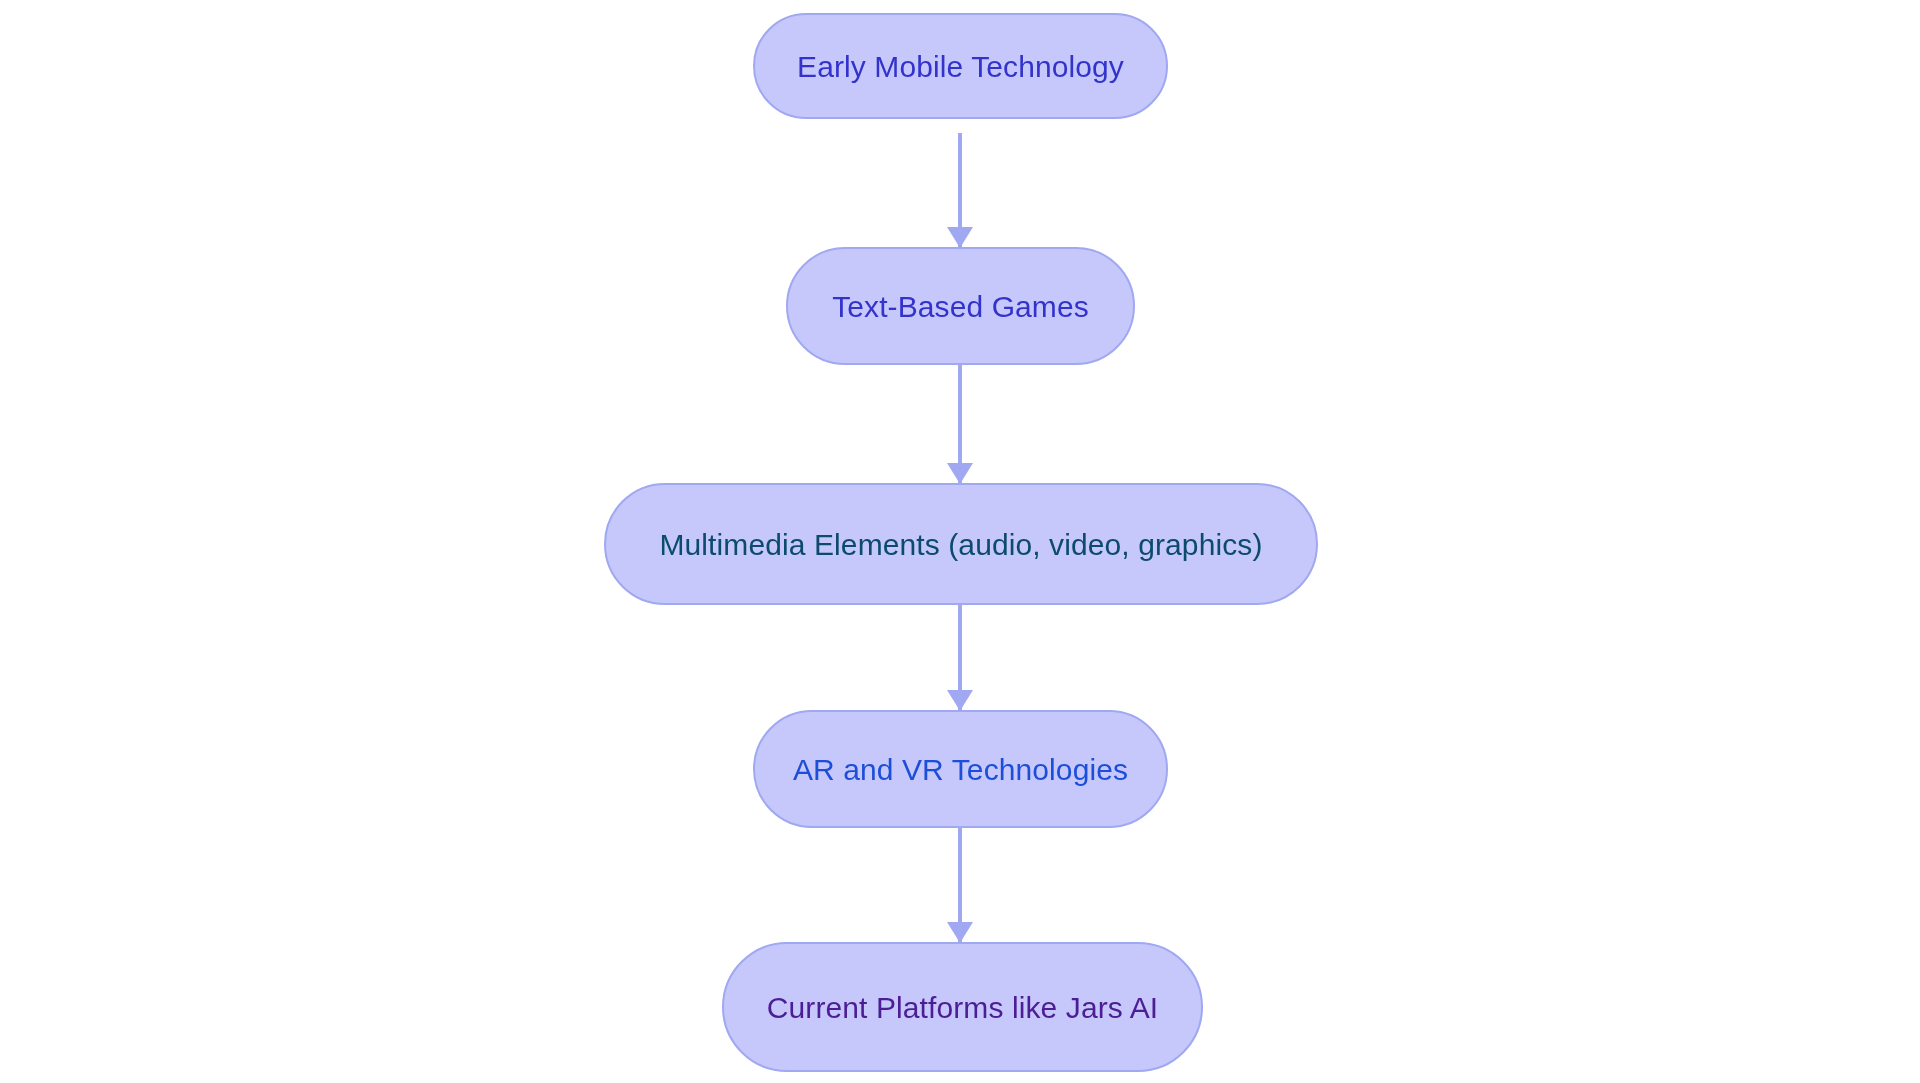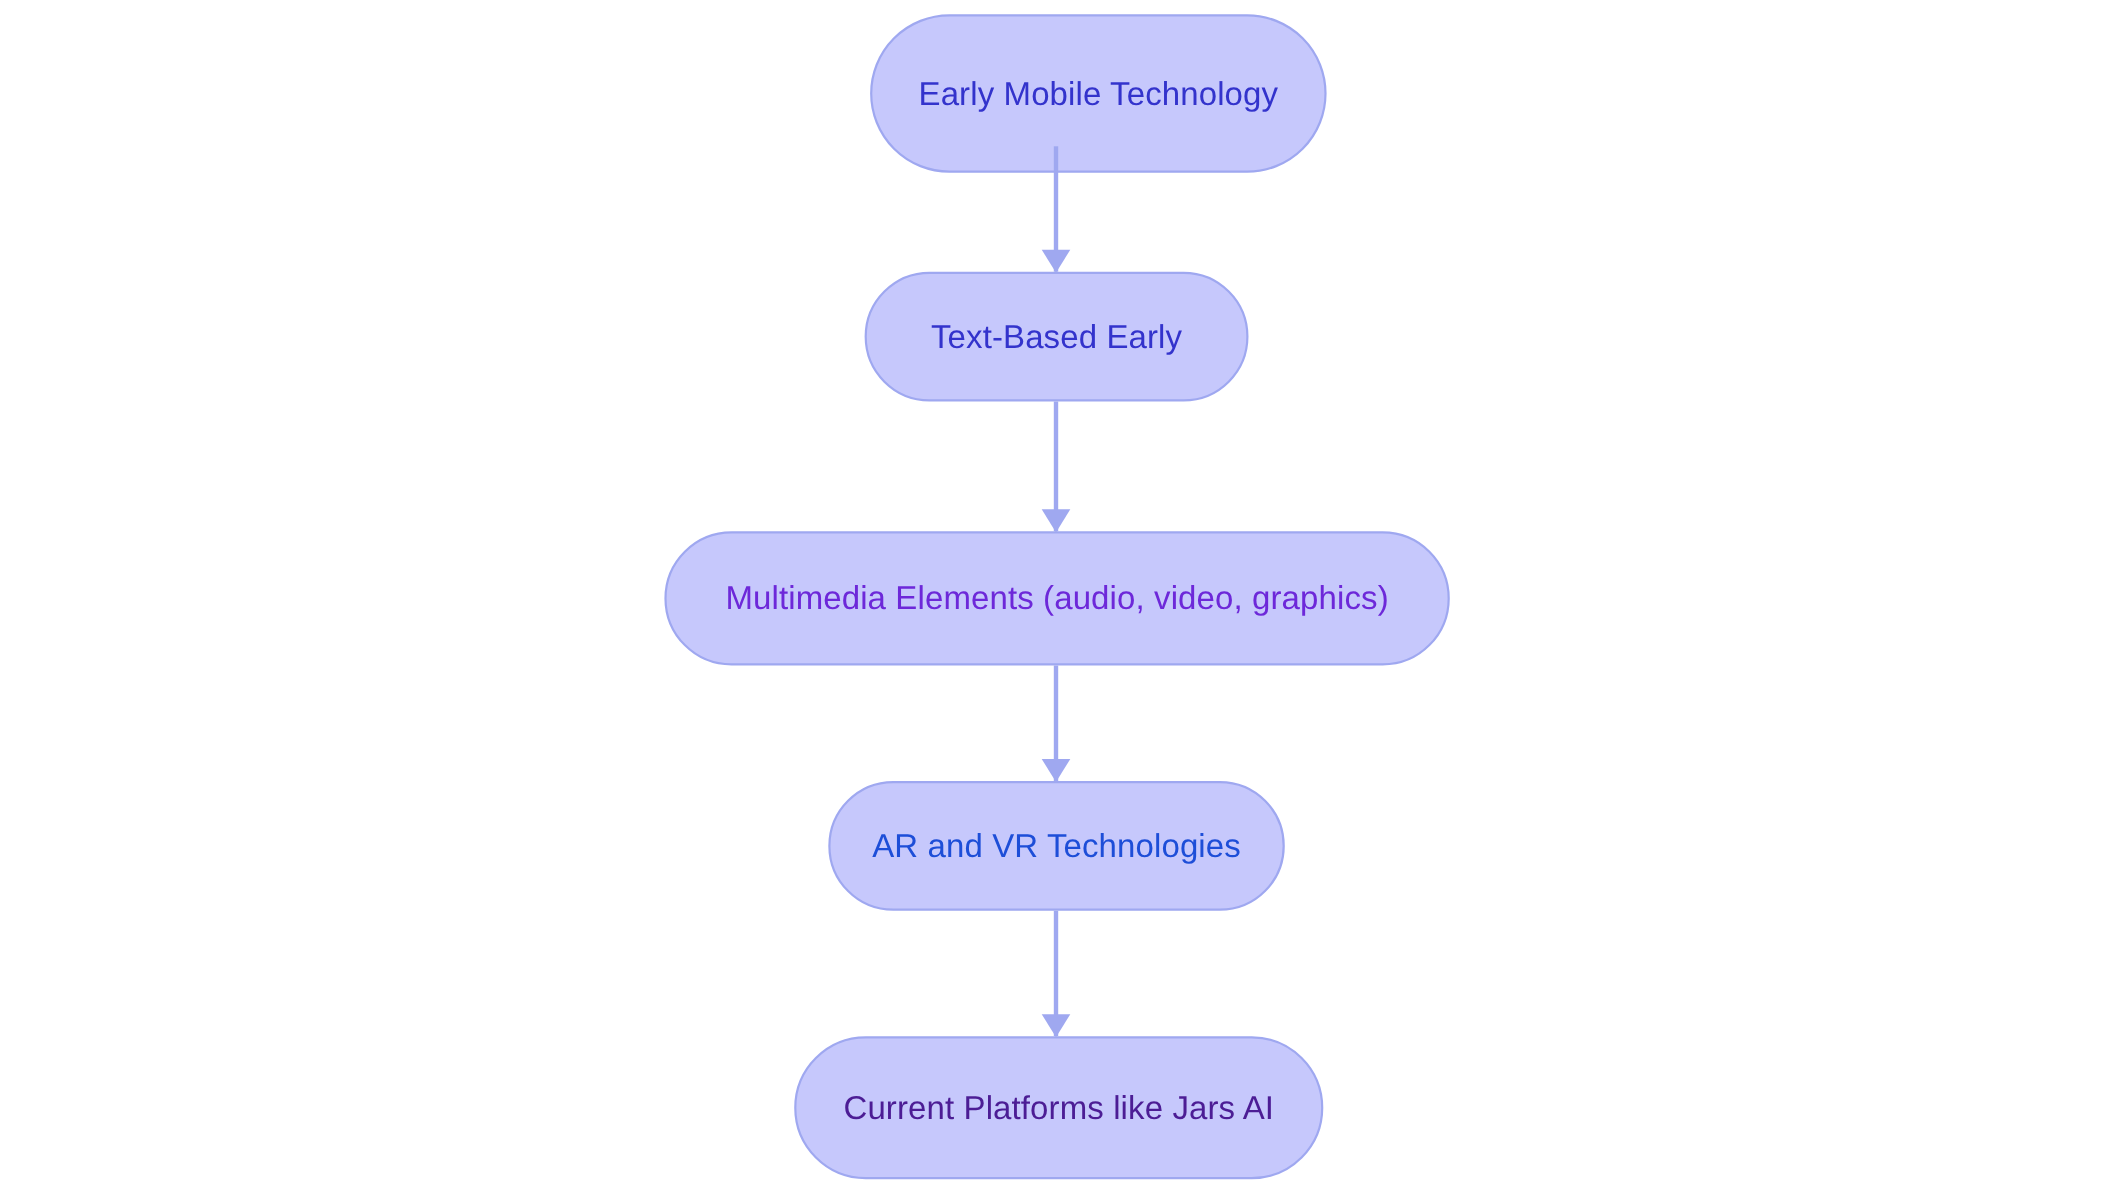--- a/index.html
+++ b/index.html
@@ -42,21 +42,21 @@
     text-align: center;
     user-select: none;
   }
 
   .node-label {
     display: block;
     padding: 0 26px;
   }
 
   
-  #node-0 { left: 791px; top: 13px;  width: 415px; height: 144px; }
+  #node-0 { left: 753px; top: 13px;  width: 415px; height: 106px; }
   #node-1 { left: 786px; top: 247px; width: 349px; height: 118px; }
   #node-2 { left: 604px; top: 483px; width: 714px; height: 122px; }
   #node-3 { left: 753px; top: 710px; width: 415px; height: 118px; }
   #node-4 { left: 722px; top: 942px; width: 481px; height: 130px; }
 
   
   .connector {
     position: absolute;
     left: 958px;
     width: 4px;
@@ -85,28 +85,28 @@
 
   <div class="node" id="node-0" style="background: rgb(198, 200, 252); border-color: rgb(159, 168, 240); color: rgb(51, 51, 204);">
     <span class="node-label">Early Mobile Technology</span>
   </div>
 
   <div class="connector" id="connector-0" style="background: rgb(159, 168, 240);">
     <span class="arrowhead" style="border-top-color: rgb(159, 168, 240);"></span>
   </div>
 
   <div class="node" id="node-1" style="background: rgb(198, 200, 252); border-color: rgb(159, 168, 240); color: rgb(51, 51, 204);">
-    <span class="node-label">Text-Based Early</span>
+    <span class="node-label">Text-Based Games</span>
   </div>
 
   <div class="connector" id="connector-1" style="background: rgb(159, 168, 240);">
     <span class="arrowhead" style="border-top-color: rgb(159, 168, 240);"></span>
   </div>
 
-  <div class="node" id="node-2" style="background: rgb(198, 200, 252); border-color: rgb(159, 168, 240); color: #6d28d9;">
+  <div class="node" id="node-2" style="background: rgb(198, 200, 252); border-color: rgb(159, 168, 240); color: #0c4a6e;">
     <span class="node-label">Multimedia Elements (audio, video, graphics)</span>
   </div>
 
   <div class="connector" id="connector-2" style="background: rgb(159, 168, 240);">
     <span class="arrowhead" style="border-top-color: rgb(159, 168, 240);"></span>
   </div>
 
   <div class="node" id="node-3" style="background: rgb(198, 200, 252); border-color: rgb(159, 168, 240); color: #1d4ed8;">
     <span class="node-label">AR and VR Technologies</span>
   </div>

